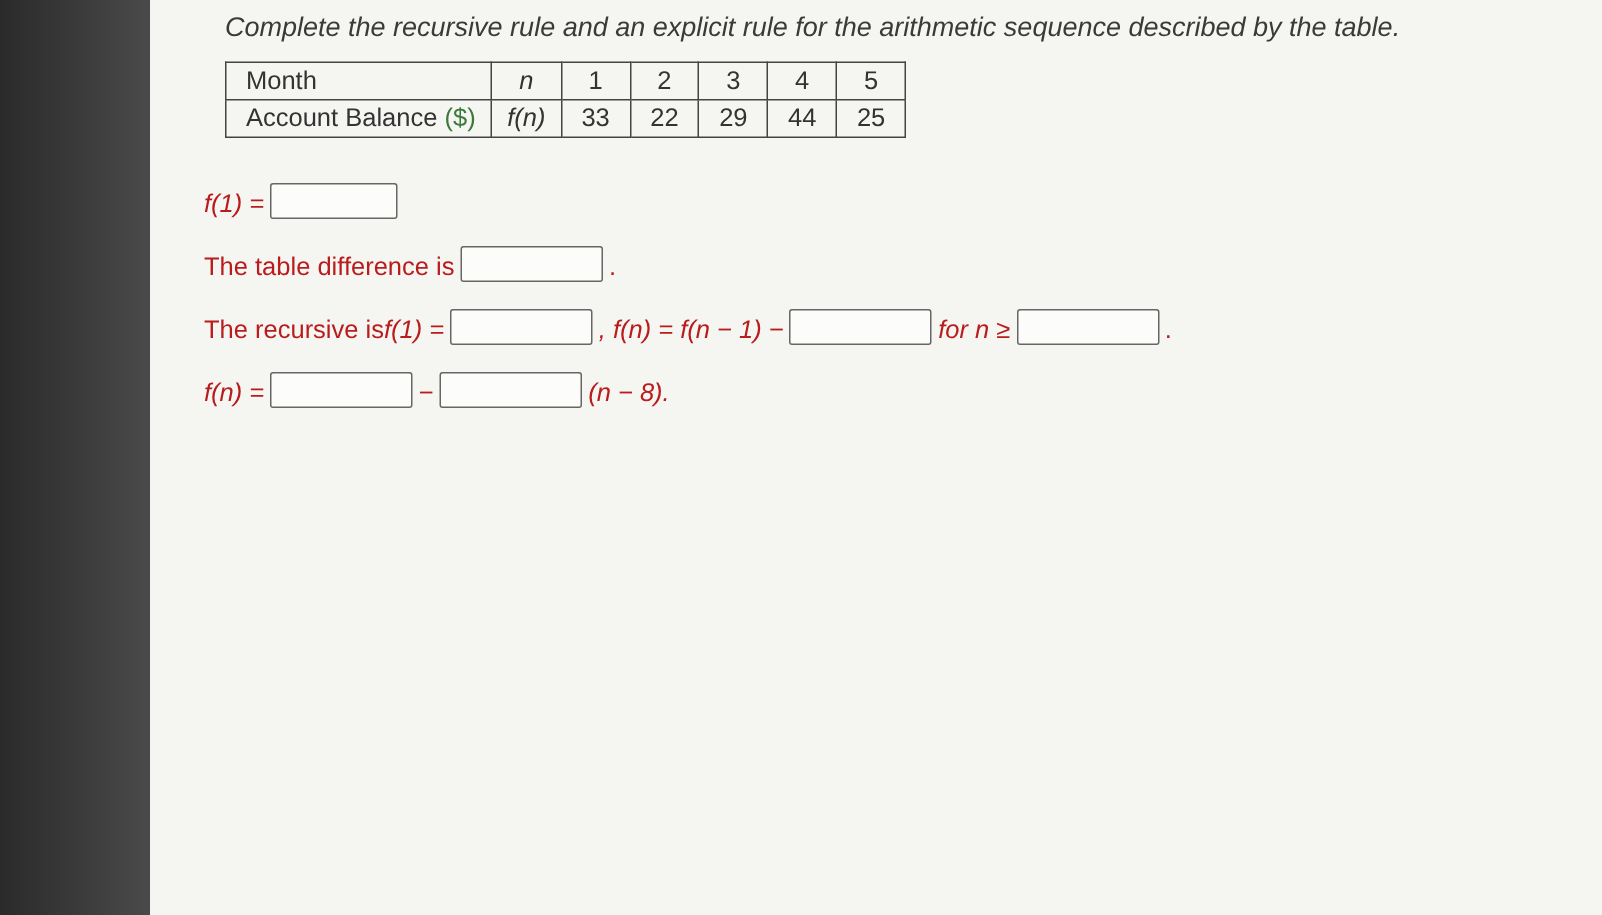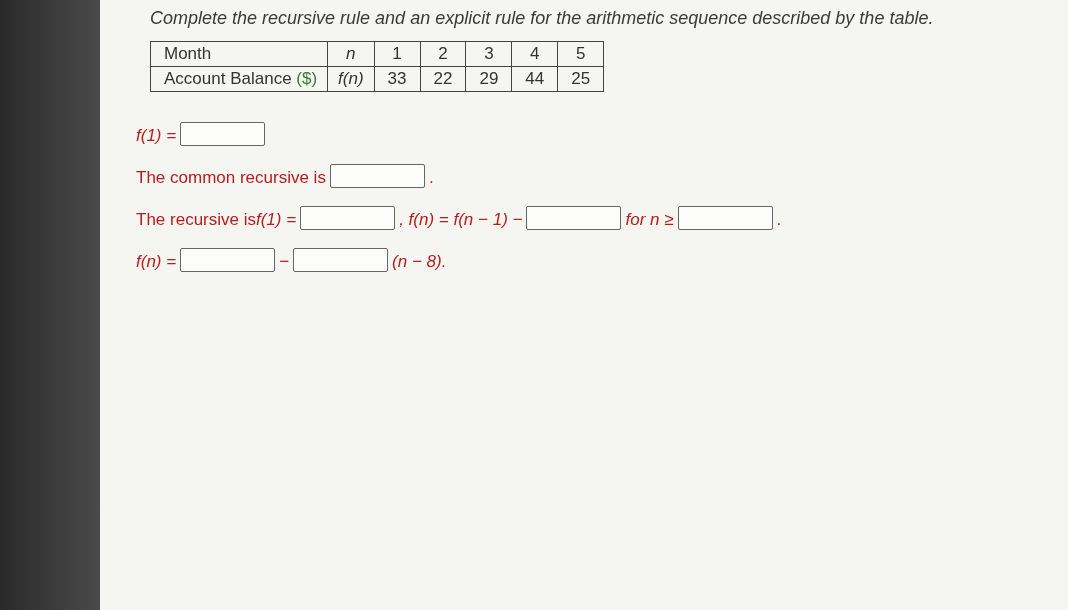--- a/index.html
+++ b/index.html
@@ -121,21 +121,21 @@
     </tbody>
       </table>
   </div>
 
   <div class="line">
     <span class="italic">f(1) = </span>
     <span class="input-box"></span>
   </div>
 
   <div class="line">
-    <span>The common recursive is </span>
+    <span>The table difference is </span>
     <span class="input-box input-box-wide"></span>
     <span>.</span>
   </div>
 
   <div class="line">
     <span>The recursive is </span>
     <span class="italic">f(1) = </span>
     <span class="input-box input-box-wide"></span>
     <span class="italic">, f(n) = f(n − 1) − </span>
     <span class="input-box input-box-wide"></span>

